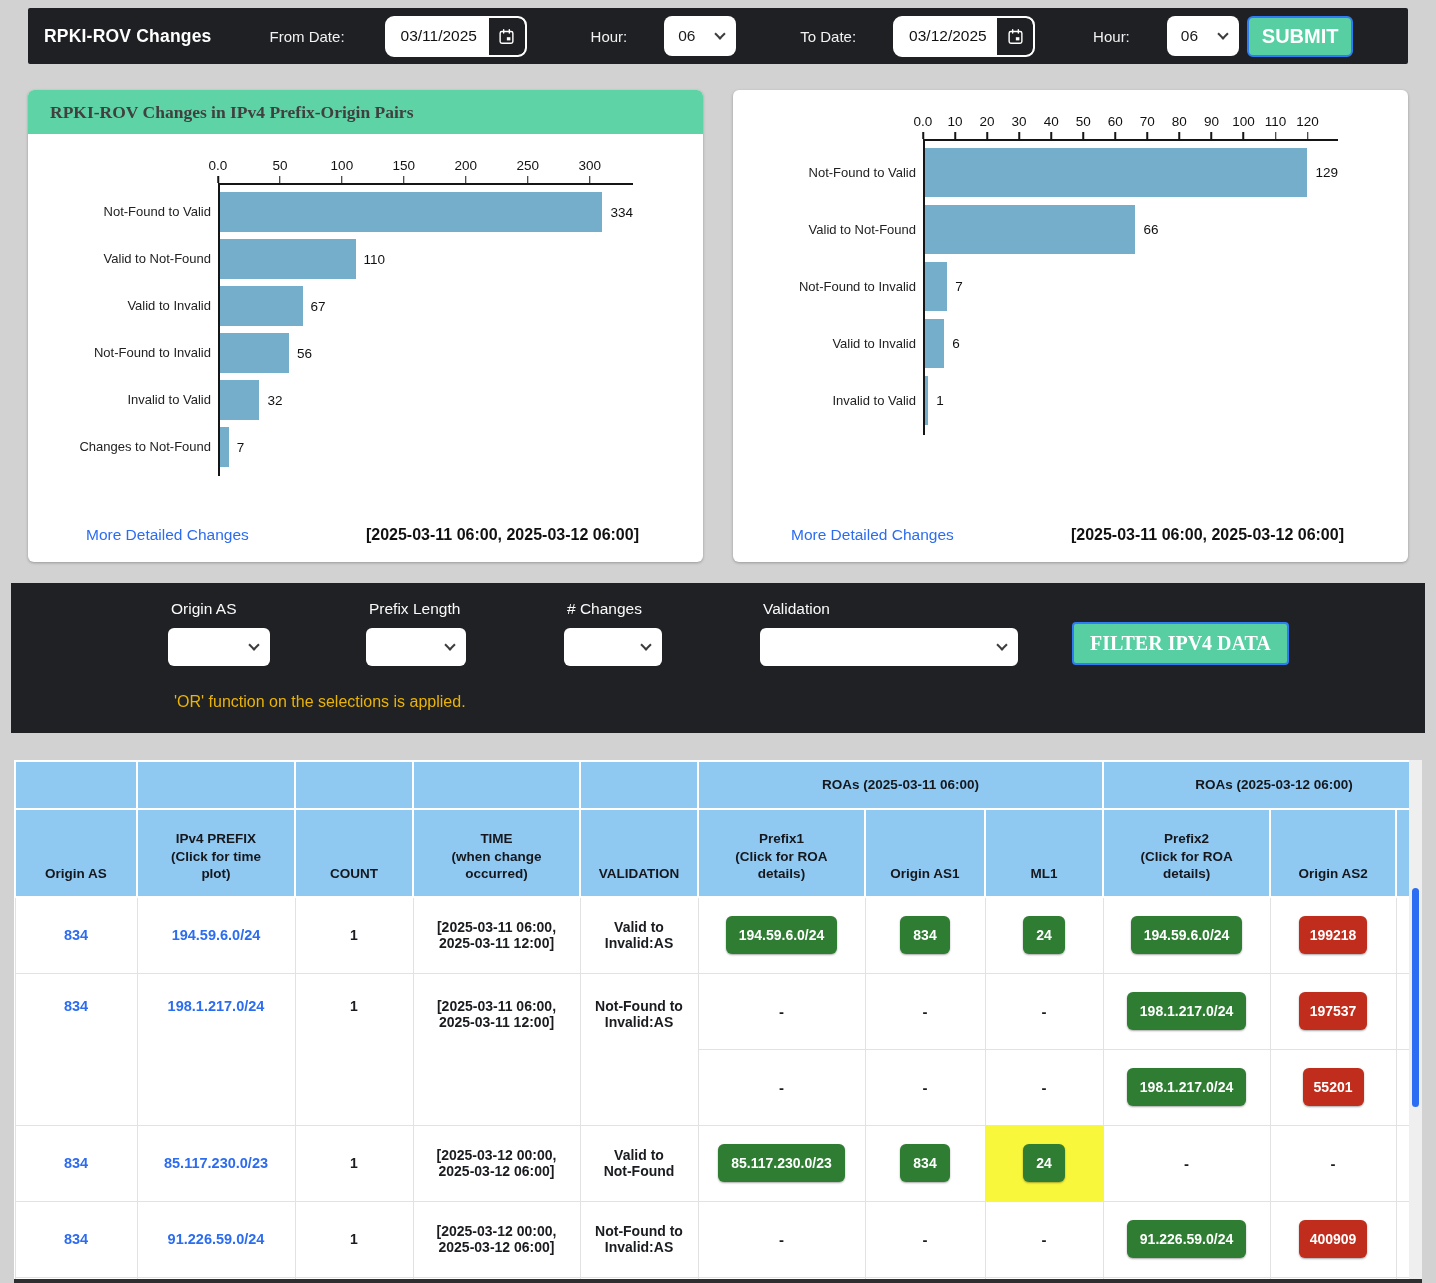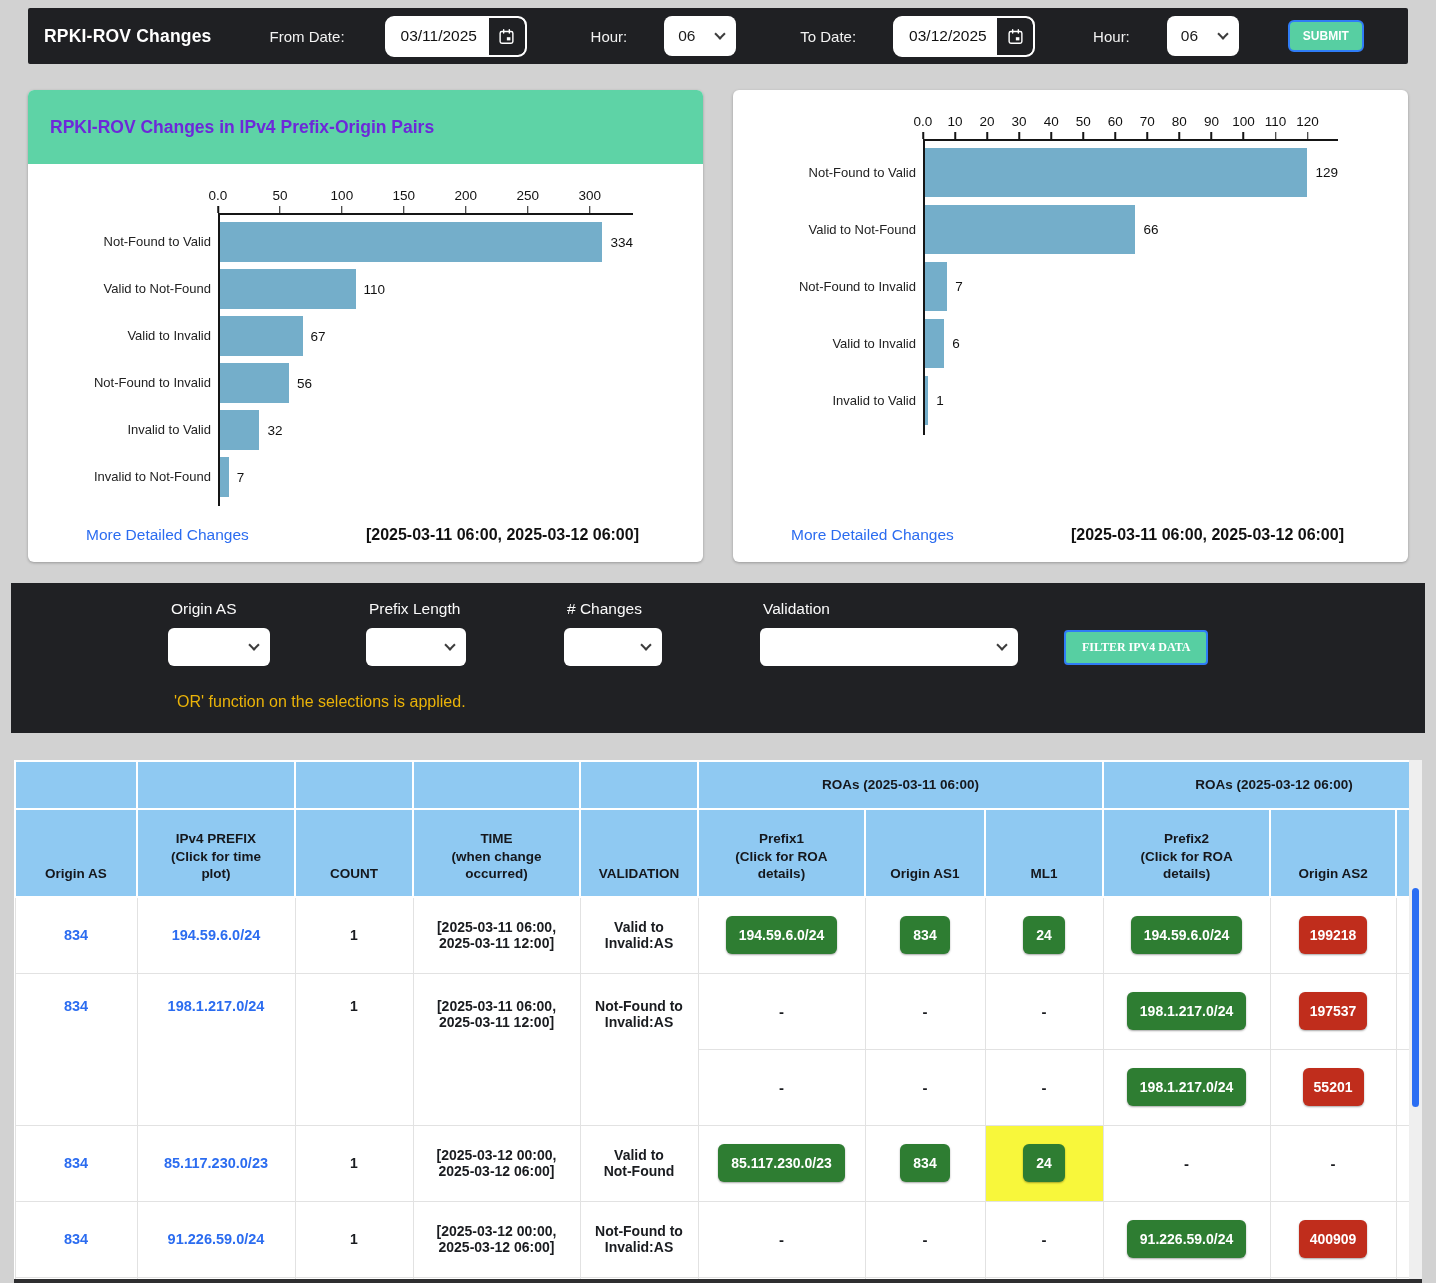--- a/index.html
+++ b/index.html
@@ -48,35 +48,35 @@
     padding: 0 12px 0 14px; color: #1b1b1b; font-size: 15.5px;
     min-width: 72px; cursor: pointer;
   }
   .chev {
     width: 8px; height: 8px;
     border-right: 2.4px solid #3c3c3c; border-bottom: 2.4px solid #3c3c3c;
     transform: rotate(45deg); margin-top: -4px; flex: 0 0 auto; margin-left: 10px;
   }
   .btn-teal {
     background: #57cfa2; border: 2px solid #2f7cf6; border-radius: 6px;
-    color: #fff; font-weight: 600; font-size: 12px;
-    padding: 7px 13px; cursor: pointer; font-family: inherit;
+    color: #fff; font-weight: 600; font-size: 20px;
+    padding: 7px 13px; cursor: pointer; font-family: inherit; margin-left: 8px;
   }
 
   
   .charts-row { margin: 26px 28px 0; display: flex; gap: 30px; }
   .panel {
     width: 676px; height: 472px; background: #fff; border-radius: 6px;
     box-shadow: 0 1px 3px rgba(0,0,0,.28);
     display: flex; flex-direction: column;
   }
   .panel-head {
-    height: 74px; background: #5ed3a6; border-radius: 6px 6px 0 0;
+    height: 44px; background: #5ed3a6; border-radius: 6px 6px 0 0;
     display: flex; align-items: center; padding-left: 22px;
-    font-size: 17.5px; font-weight: 700; color: #6d28d9;
+    font-size: 17.5px; font-weight: 700; color: #404040; font-family: Liberation Serif, serif;
   }
   .panel-body { flex: 1; display: flex; flex-direction: column; }
   .chart-plot { padding: 24px 70px 0 190px; }
   .axis { position: relative; height: 27px; border-bottom: 2px solid #151515; }
   .tick-label {
     position: absolute; bottom: 10px; transform: translateX(-50%);
     font-size: 13.5px; color: #111; white-space: nowrap;
   }
   .tick-mark {
     position: absolute; bottom: 0; width: 1.5px; height: 7px;
@@ -235,21 +235,21 @@
               <div class="bar-label">Not-Found to Invalid</div>
               <div class="bar" style="width: 16.7164%;"></div>
               <span class="bar-value">56</span>
             </div>
             <div class="bar-row">
               <div class="bar-label">Invalid to Valid</div>
               <div class="bar" style="width: 9.55224%;"></div>
               <span class="bar-value">32</span>
             </div>
             <div class="bar-row">
-              <div class="bar-label">Invalid to Not-Found</div>
+              <div class="bar-label">Changes to Not-Found</div>
               <div class="bar" style="width: 2.08955%;"></div>
               <span class="bar-value">7</span>
             </div>
           </div>
       </div>
       <div class="chart-footer">
         <a class="detail-link">More Detailed Changes</a>
         <div class="range-text">[2025-03-11 06:00, 2025-03-12 06:00]</div>
       </div>
     </div>

